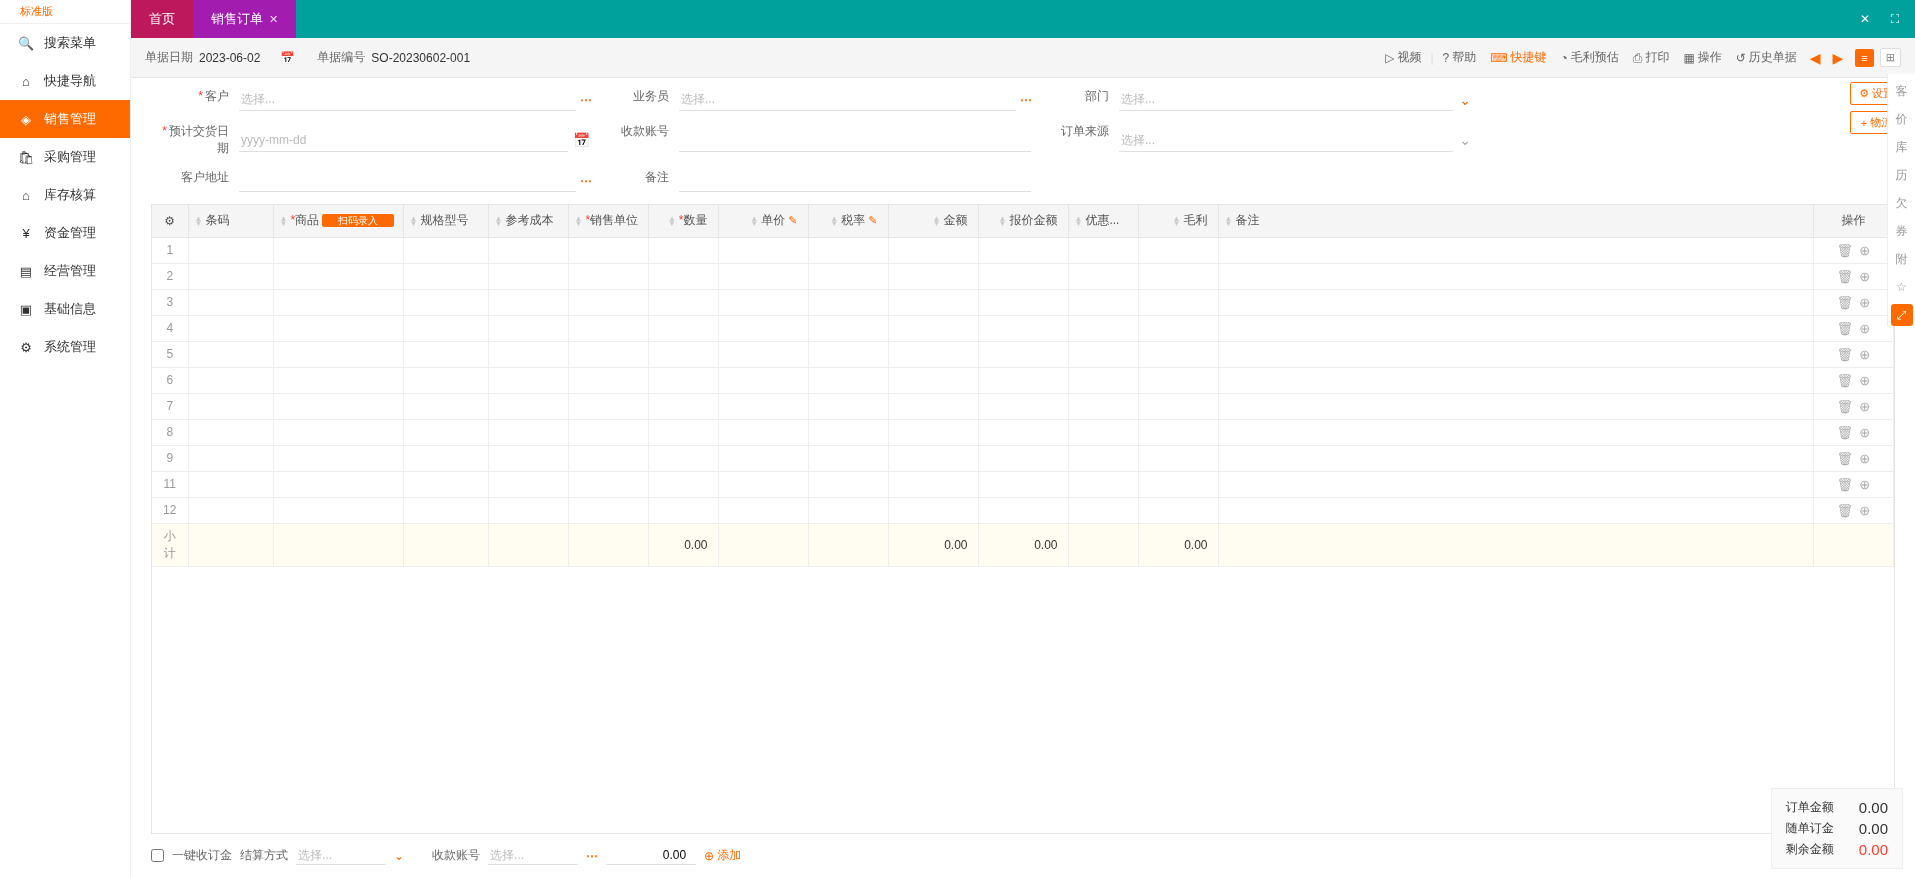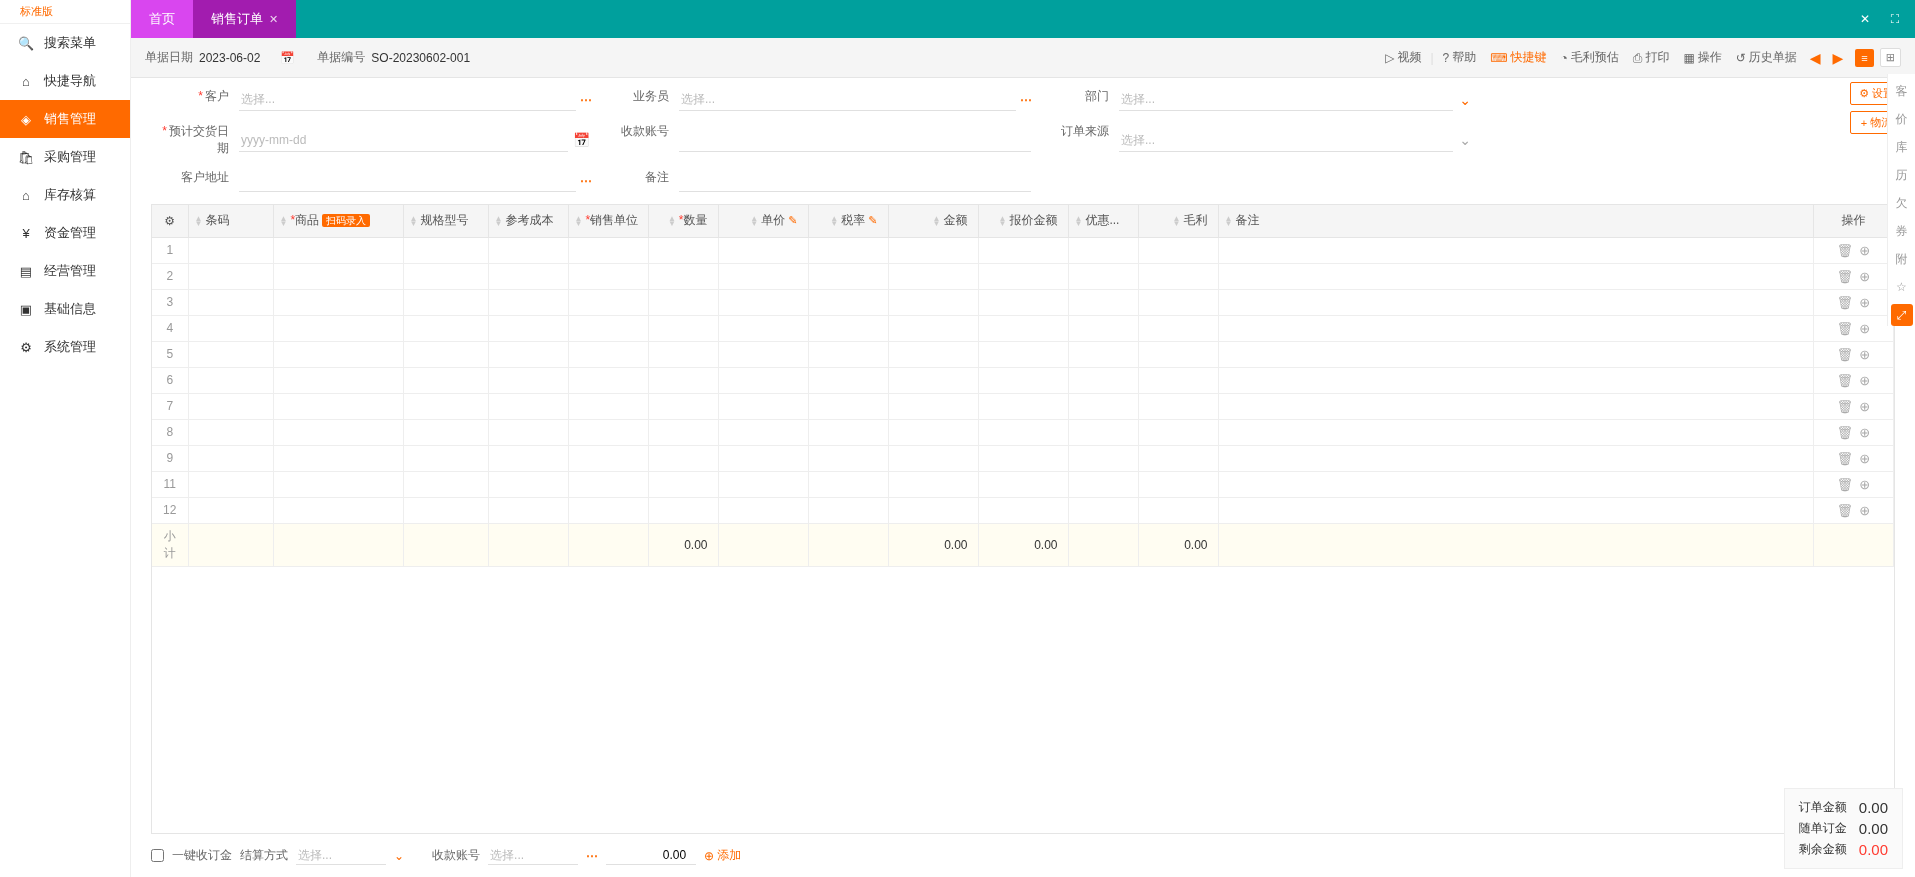--- a/index.html
+++ b/index.html
@@ -14,21 +14,21 @@
     .menu-item { display: flex; align-items: center; padding: 10px 18px; font-size: 13px; color: #333; cursor: pointer; gap: 10px; }
     .menu-item.active { background: #ff6a00; color: #fff; }
     .menu-icon { width: 16px; height: 16px; display: inline-flex; align-items: center; justify-content: center; }
     
     
     .main { flex: 1; display: flex; flex-direction: column; position: relative; overflow: hidden; }
     
     
     .tab-bar { background: #00a09d; height: 38px; display: flex; align-items: stretch; position: relative; }
     .tab { padding: 0 18px; display: flex; align-items: center; color: #fff; font-size: 13px; cursor: pointer; gap: 6px; }
-    .tab.home { background: #d946ef; }
+    .tab.home { background: #be185d; }
     .tab.active { background: #a21caf; }
     .tab-close { font-size: 11px; opacity: 0.8; cursor: pointer; }
     .tab-right { margin-left: auto; display: flex; align-items: center; color: #fff; padding-right: 8px; gap: 6px; }
     .tab-right .sq { width: 24px; height: 24px; display: flex; align-items: center; justify-content: center; cursor: pointer; }
     
     
     .toolbar { height: 40px; background: #f5f5f5; border-bottom: 1px solid #e5e5e5; display: flex; align-items: center; padding: 0 14px; position: relative; }
     .toolbar-left { display: flex; align-items: center; gap: 6px; }
     .tb-label { font-size: 12px; color: #666; }
     .tb-val { font-size: 12px; color: #333; margin-right: 14px; }
@@ -62,37 +62,37 @@
     
     .table-wrap { margin: 0 20px; border: 1px solid #e5e5e5; flex: 1; overflow: auto; }
     table { width: 100%; border-collapse: collapse; table-layout: fixed; }
     th { background: #f5f5f5; border-bottom: 1px solid #e5e5e5; border-right: 1px solid #e5e5e5; padding: 7px 6px; font-weight: normal; font-size: 12px; color: #555; position: relative; text-align: left; height: 32px; }
     th .sort { color: #ccc; font-size: 8px; display: inline-flex; flex-direction: column; line-height: 5px; margin-right: 3px; vertical-align: middle; }
     th .req { color: #ff3b30; }
     td { border-bottom: 1px solid #eee; border-right: 1px solid #eee; padding: 4px 6px; height: 26px; font-size: 12px; }
     .col-idx { width: 36px; text-align: center; color: #999; }
     .col-gear { width: 36px; text-align: center; }
     .col-ops { width: 80px; text-align: center; }
-    .scan-badge { background: #ff6a00; color: #fff; font-size: 10px; padding: 1px 4px; border-radius: 2px; margin-left: 3px; }
+    .scan-badge { background: #ff6a00; color: #fff; font-size: 10px; padding: 1px 16px; border-radius: 2px; margin-left: 3px; }
     .edit-badge { color: #ff6a00; font-size: 11px; margin-left: 3px; }
     tr.subtotal td { background: #fffdf2; font-weight: 500; }
     .row-act { display: inline-flex; gap: 6px; justify-content: center; width: 100%; }
     .row-act span { color: #aaa; cursor: pointer; font-size: 13px; }
     
     
     .footer { display: flex; align-items: center; padding: 12px 20px; gap: 10px; }
     .footer-left { display: flex; align-items: center; gap: 8px; }
     .cb { width: 13px; height: 13px; }
     .footer-label { font-size: 12px; color: #666; }
     .footer-input { border: none; border-bottom: 1px solid #e0e0e0; padding: 2px; font-size: 12px; width: 90px; }
     .footer-input::placeholder { color: #bbb; }
     .add-btn { color: #ff6a00; font-size: 12px; cursor: pointer; display: flex; align-items: center; gap: 3px; }
     
     .totals { position: absolute; right: 12px; bottom: 8px; background: #fafafa; border: 1px solid #eee; padding: 8px 14px; font-size: 12px; }
-    .totals-row { display: flex; justify-content: space-between; gap: 12px; padding: 2px 0; text-align: right; }
+    .totals-row { display: flex; justify-content: space-between; gap: 25px; padding: 2px 0; text-align: right; }
     .totals-row .val { font-size: 15px; }
     .totals-row .val.red { color: #ff3b30; }
     
     
     .right-rail { position: absolute; right: 0; top: 74px; width: 28px; background: #fff; border-left: 1px solid #eee; display: flex; flex-direction: column; align-items: center; padding-top: 6px; gap: 6px; z-index: 10; }
     .rail-item { width: 22px; height: 22px; border-radius: 3px; display: flex; align-items: center; justify-content: center; color: #999; cursor: pointer; font-size: 12px; }
     .rail-item.orange { background: #ff6a00; color: #fff; }
     
     .num-right { text-align: right; padding-right: 10px; }
   </style>

